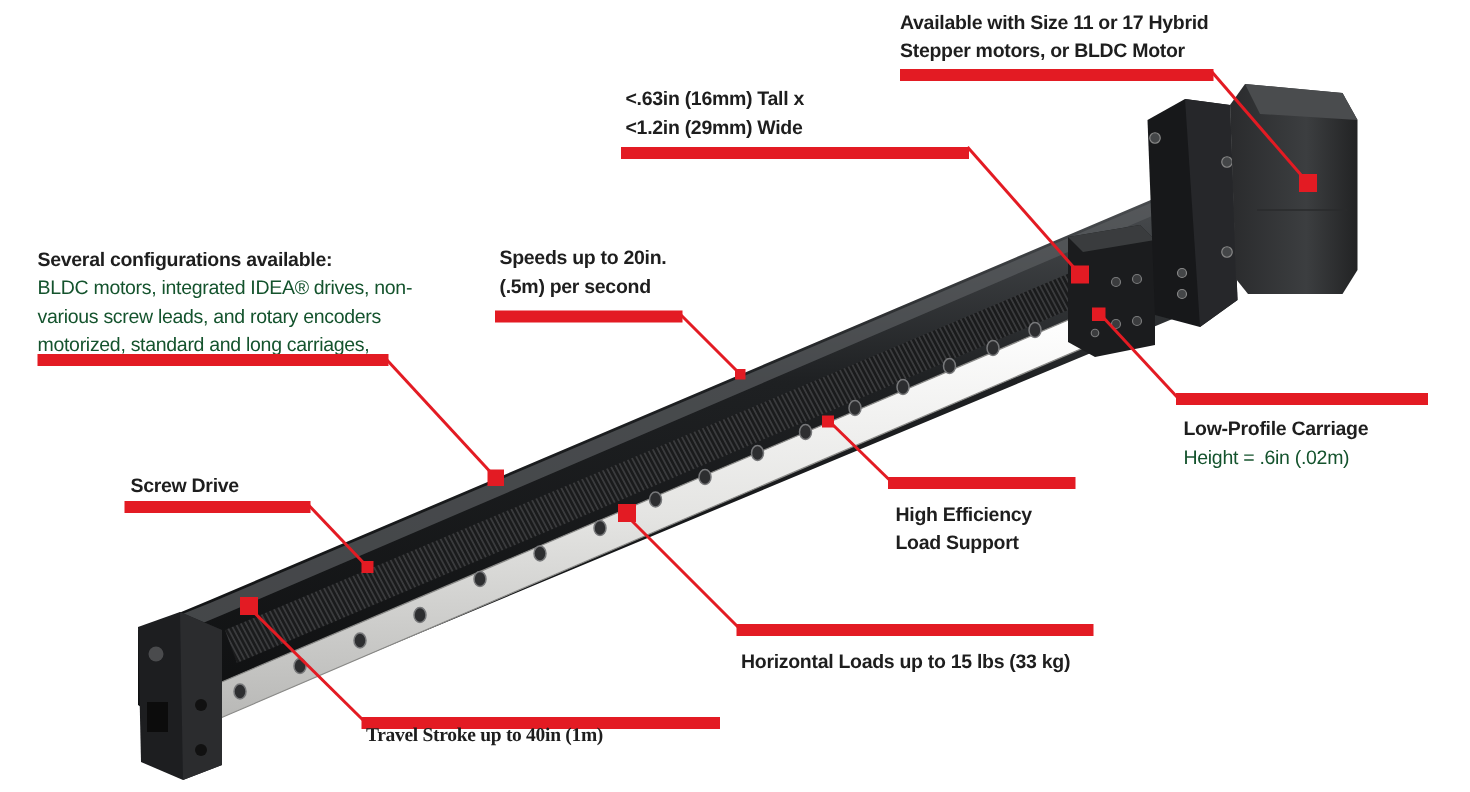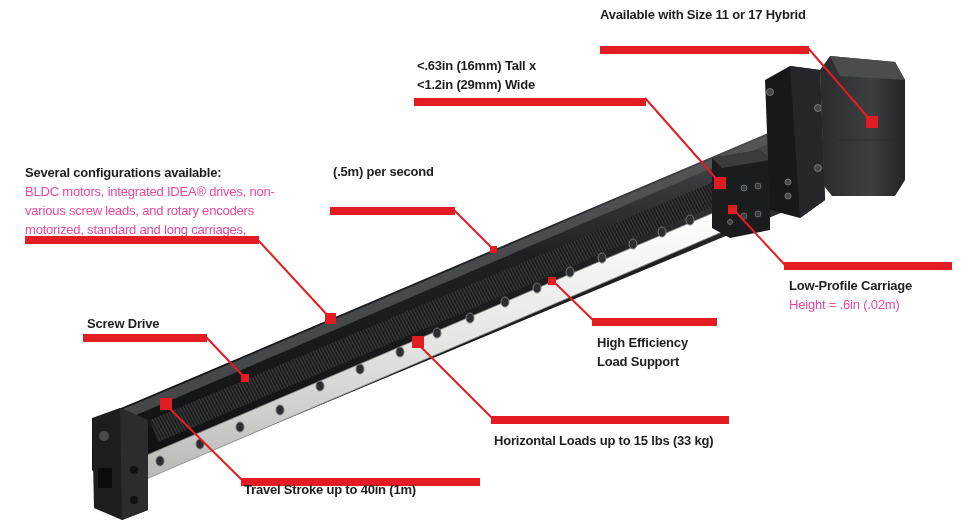--- a/index.html
+++ b/index.html
@@ -1,21 +1,21 @@
 <!DOCTYPE html>
 <html><head>
 <meta charset="utf-8">
 <style>
   html, body { margin: 0; padding: 0; background: #ffffff; }
   body { width: 980px; height: 528px; position: relative; overflow: hidden;
          font-family: "Liberation Sans", sans-serif; }
   #stage { position: absolute; left: 0; top: 0; width: 980px; height: 528px; }
   .callout-text { position: absolute; color: #1e1e1e; font-size: 13px; line-height: 19px; letter-spacing: -0.2px; }
   .callout-text .b { font-weight: bold; display: block; }
-  .callout-text .r { display: block; color: #ec4899; }
+  .callout-text .r { display: block; color: #14532d; }
   .bar { position: absolute; height: 8px; background: #e31b23; }
 </style>
 </head>
 <body>
 
 <div id="stage">
 
   <svg width="980" height="528" viewBox="0 0 980 528" style="position:absolute;left:0;top:0;">
     <defs>
       <linearGradient id="bodyGrad" x1="0" y1="0" x2="0" y2="1">
@@ -127,38 +127,40 @@
       <rect x="728" y="205" width="9" height="9"></rect>
       <rect x="241" y="374" width="8" height="8"></rect>
       <rect x="548" y="277" width="8" height="8"></rect>
       <rect x="412" y="336" width="12" height="12"></rect>
       <rect x="160" y="398" width="12" height="12"></rect>
     </g>
   </svg>
 
   <div class="callout-text" style="left:600px;top:5px;">
     <span class="b">Available with Size 11 or 17 Hybrid</span>
+    <span class="b">Stepper motors, or BLDC Motor</span>
   </div>
   <div class="bar" style="left:600px;top:46px;width:209px;"></div>
 
   <div class="callout-text" style="left:417px;top:56px;">
     <span class="b">&lt;.63in (16mm) Tall x</span>
     <span class="b">&lt;1.2in  (29mm) Wide</span>
   </div>
   <div class="bar" style="left:414px;top:98px;width:232px;"></div>
 
   <div class="callout-text" style="left:25px;top:163px;">
     <span class="b">Several configurations available:</span>
     <span class="r">BLDC motors, integrated IDEA® drives, non-</span>
     <span class="r">various screw leads, and rotary encoders</span>
     <span class="r">motorized, standard and long carriages,</span>
   </div>
   <div class="bar" style="left:25px;top:236px;width:234px;"></div>
 
   <div class="callout-text" style="left:333px;top:162px;">
+    <span class="b">Speeds up to 20in.</span>
     <span class="b">(.5m) per second</span>
   </div>
   <div class="bar" style="left:330px;top:207px;width:125px;"></div>
 
   <div class="bar" style="left:784px;top:262px;width:168px;"></div>
   <div class="callout-text" style="left:789px;top:276px;">
     <span class="b">Low-Profile Carriage</span>
     <span class="r">Height = .6in (.02m)</span>
   </div>
 
@@ -172,17 +174,17 @@
     <span class="b">High Efficiency</span>
     <span class="b">Load Support</span>
   </div>
 
   <div class="bar" style="left:491px;top:416px;width:238px;"></div>
   <div class="callout-text" style="left:494px;top:431px;">
     <span class="b">Horizontal Loads up to 15 lbs (33 kg)</span>
   </div>
 
   <div class="bar" style="left:241px;top:478px;width:239px;"></div>
-  <div class="callout-text" style="left:244px;top:480px;">
+  <div class="callout-text" style="left:244px;top:480px;font-family:Liberation Serif, serif;">
     <span class="b">Travel Stroke up to 40in (1m)</span>
   </div>
 
 </div>
 
 </body></html>

